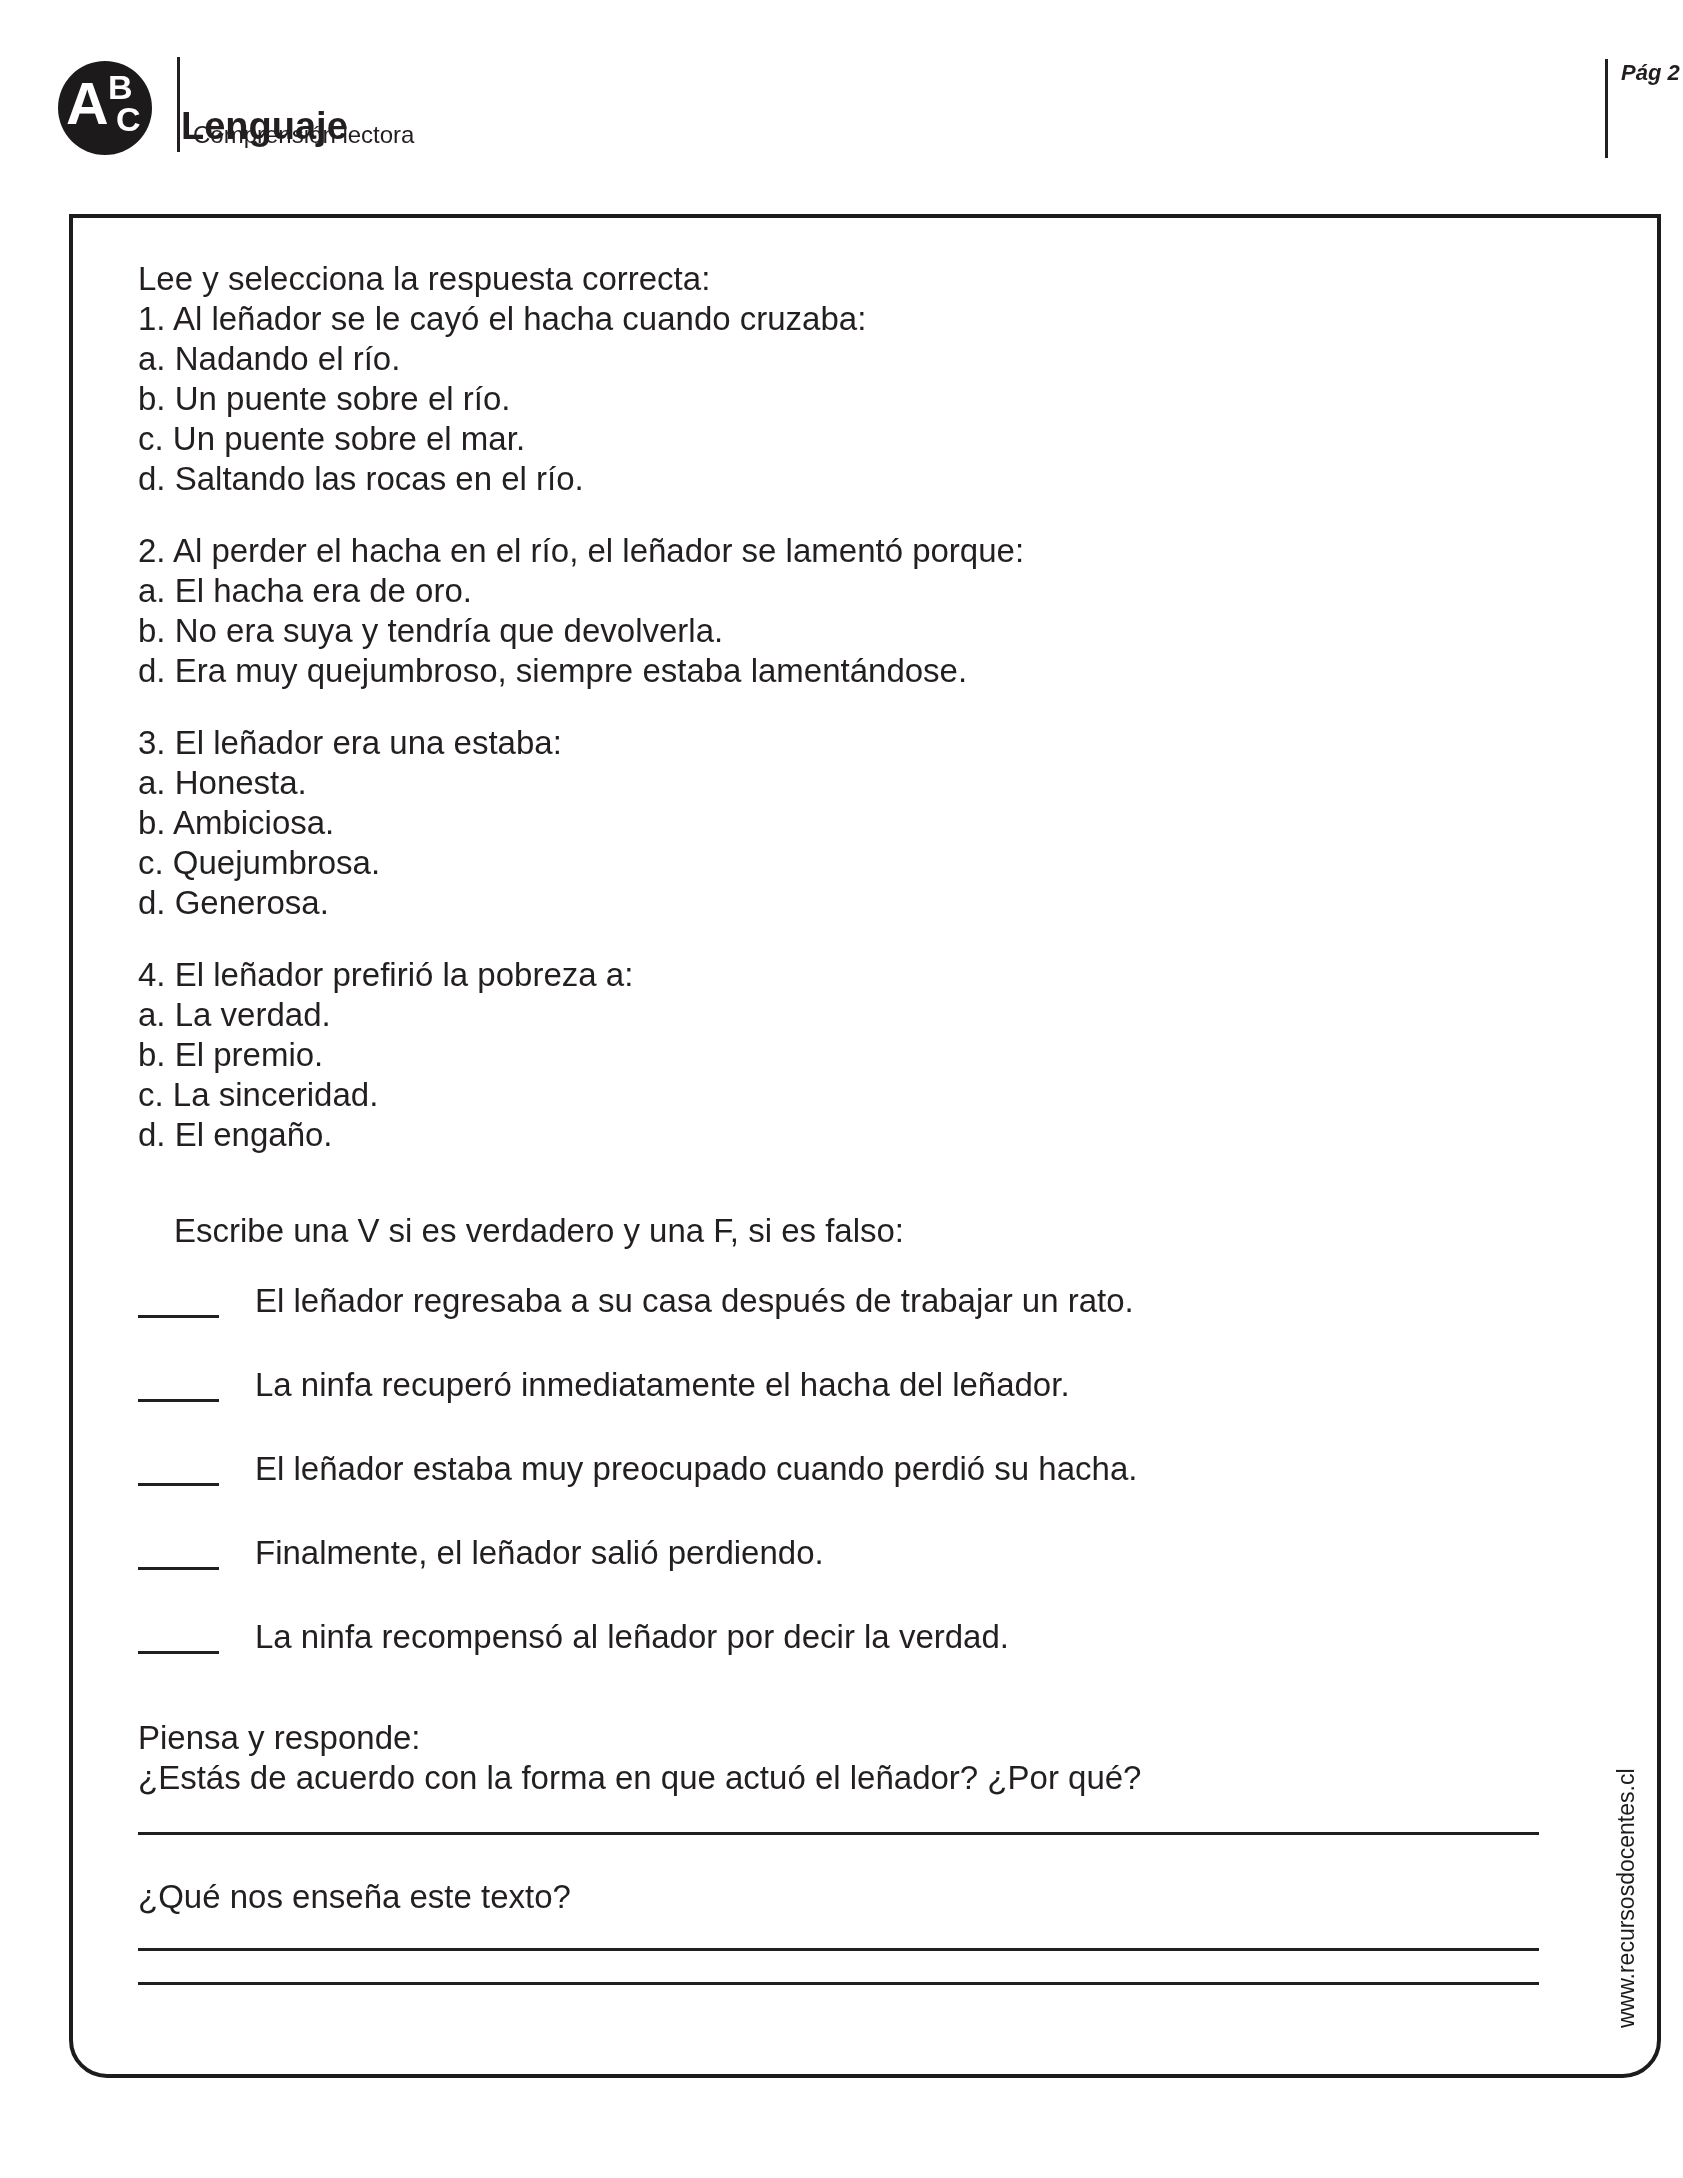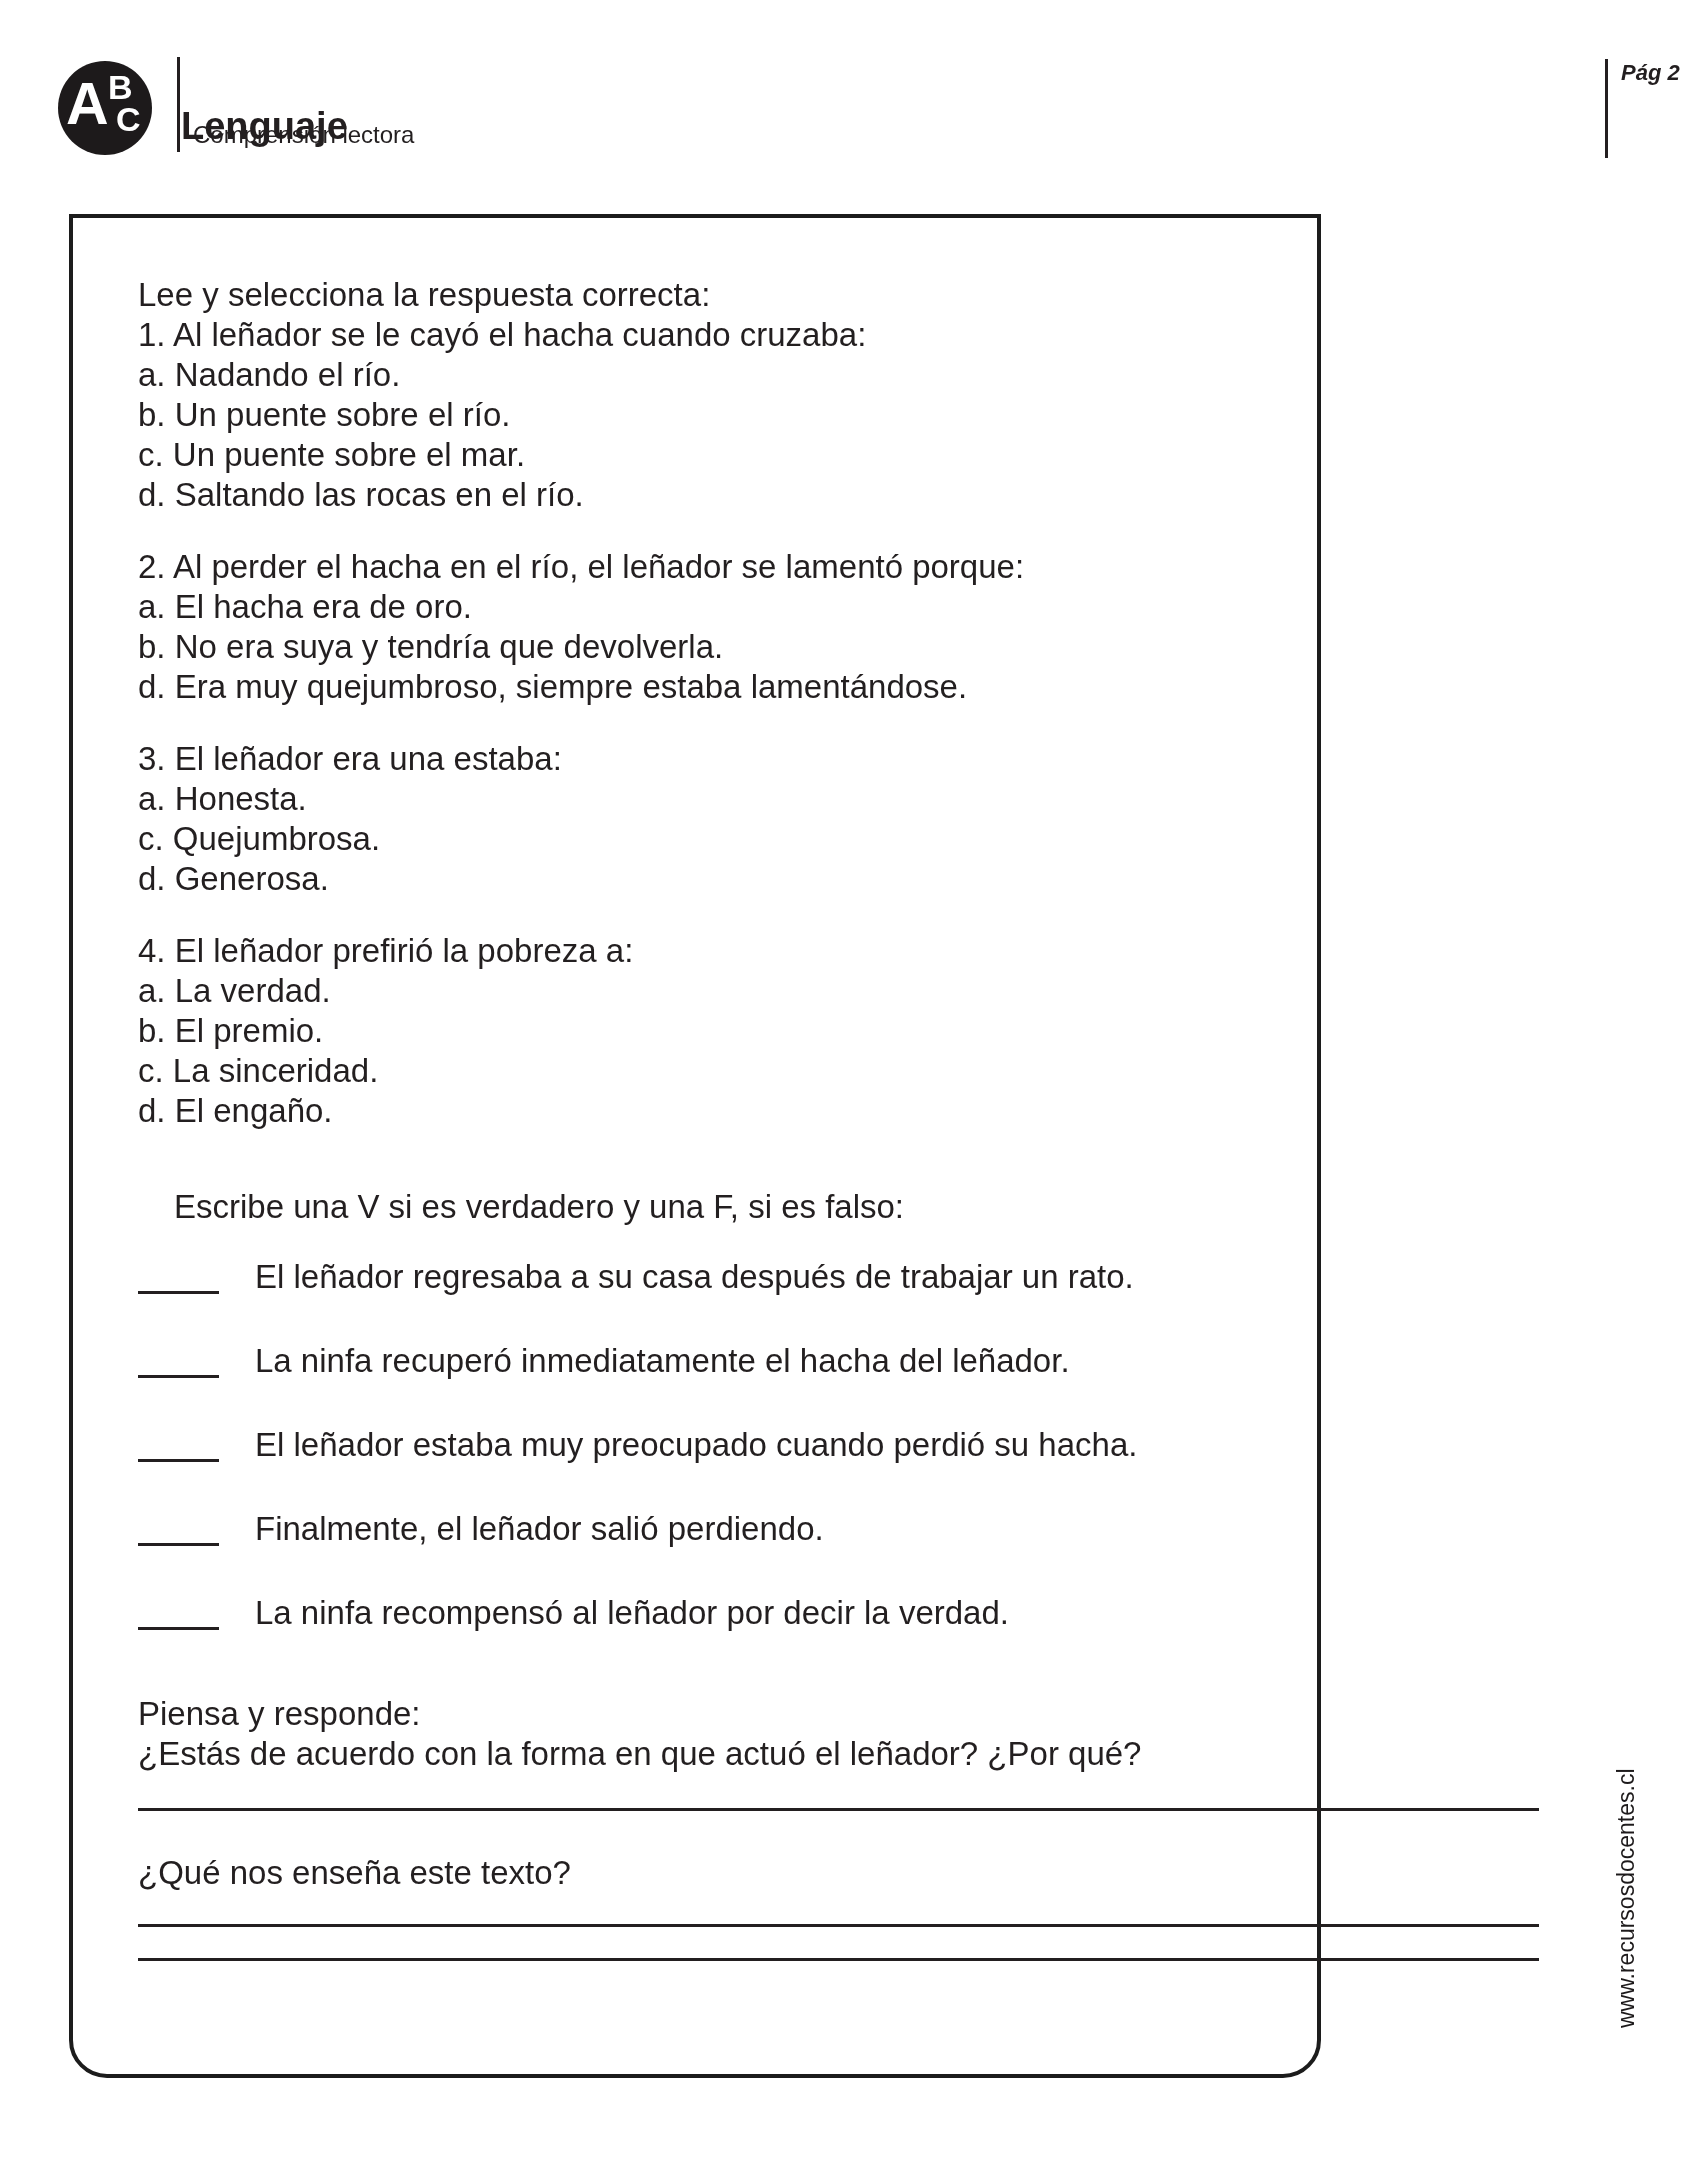--- a/index.html
+++ b/index.html
@@ -17,23 +17,23 @@
   .logo-a { left:8px;  top:14px; font-size:59px; }
   .logo-b { left:50px; top:9px;  font-size:34px; }
   .logo-c { left:58px; top:41px; font-size:34px; }
   .logo-divider   { position:absolute; left:177px;  top:57px; width:3px; height:95px; background:#231f20; }
   .subject-title  { position:absolute; left:181px; top:75px;  font-size:38px; font-weight:700; line-height:1;margin-top:32px; }
   .subtitle       { position:absolute; left:193px; top:123px; font-size:24px; line-height:1; }
   .page-divider   { position:absolute; left:1605px; top:59px; width:3px; height:99px; background:#231f20; }
   .page-label     { position:absolute; left:1621px; top:62px; font-size:22px; font-weight:700; line-height:1;font-style:italic; }
   
   .ws {
-    position:absolute; left:69px; top:214px; width:1252px; height:1864px;
+    position:absolute; left:69px; top:214px; width:1592px; height:1864px;
     border:4px solid #1c1c1c; border-radius:0 0 38px 38px;
-    padding:57px 50px 0 65px;
+    padding:41px 50px 0 65px;
   }
   .line { margin:0; font-size:33px; line-height:40px; white-space:nowrap; }
   .gap-block { margin-top:32px; }
   .tf-instruction { margin-top:56px;margin-left:36px; }
   .tf-item { margin-top:44px; }
   .tf-item-first { margin-top:30px; }
   .blank {
     display:inline-block; width:81px; height:8px;
     border-bottom:3px solid #231f20; margin-right:36px; vertical-align:-6px;
   }
@@ -80,20 +80,21 @@
     <section class="gap-block">
       <p class="line"><span>2.</span> <span>Al perder el hacha en el río, el leñador se lamentó porque:</span></p>
       <p class="line"><span>a.</span> <span>El hacha era de oro.</span></p>
       <p class="line"><span>b.</span> <span>No era suya y tendría que devolverla.</span></p>
       <p class="line"><span>d.</span> <span>Era muy quejumbroso, siempre estaba lamentándose.</span></p>
     </section>
 
     <section class="gap-block">
       <p class="line"><span>3.</span> <span>El leñador era una estaba:</span></p>
       <p class="line"><span>a.</span> <span>Honesta.</span></p>
+      <p class="line"><span>b.</span> <span>Ambiciosa.</span></p>
       <p class="line"><span>c.</span> <span>Quejumbrosa.</span></p>
       <p class="line"><span>d.</span> <span>Generosa.</span></p>
     </section>
 
     <section class="gap-block">
       <p class="line"><span>4.</span> <span>El leñador prefirió la pobreza a:</span></p>
       <p class="line"><span>a.</span> <span>La verdad.</span></p>
       <p class="line"><span>b.</span> <span>El premio.</span></p>
       <p class="line"><span>c.</span> <span>La sinceridad.</span></p>
       <p class="line"><span>d.</span> <span>El engaño.</span></p>

